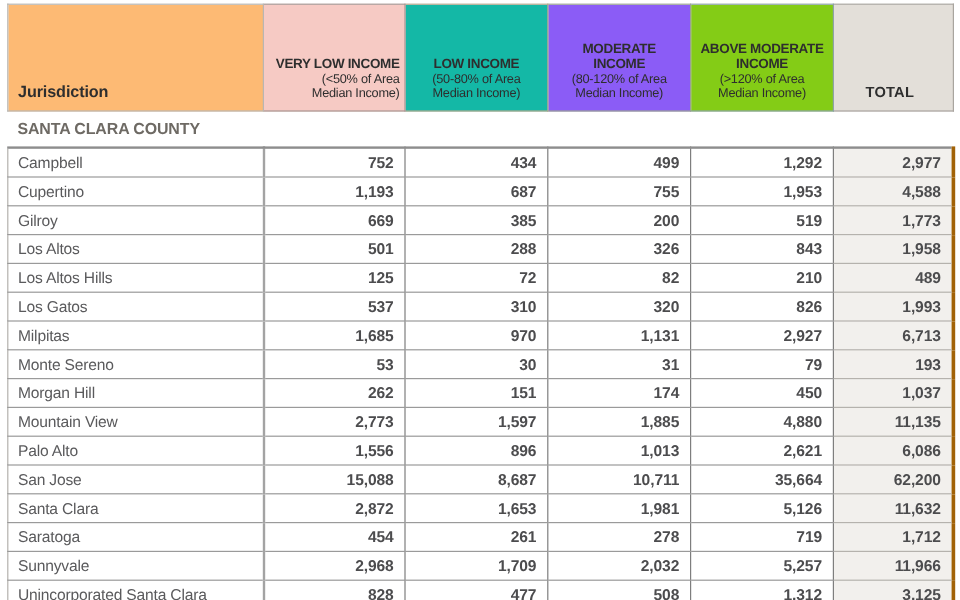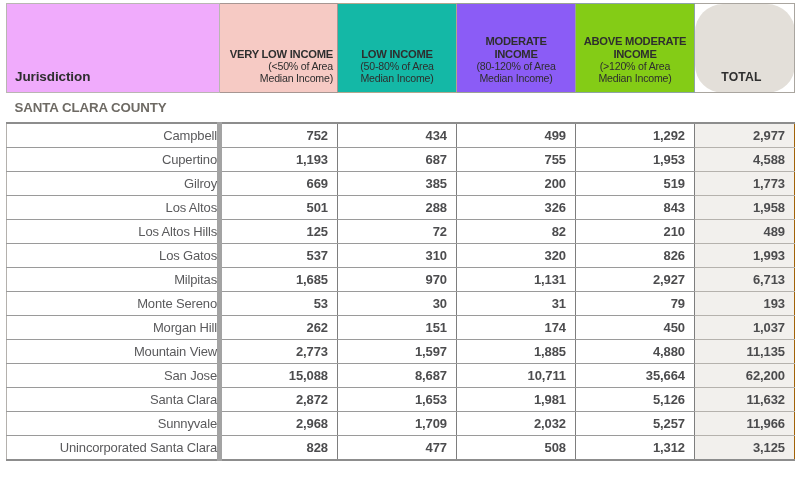--- a/index.html
+++ b/index.html
@@ -41,21 +41,21 @@
   
   thead th {
     padding: 0;
     vertical-align: bottom;
     border: 1px solid #9b9b9b;
     font-weight: bold;
     color: #2e2e2e;
   }
 
   th.jur-head {
-    background: #f0abfc;
+    background: #fdba74;
     border: 1px solid #b9b6b2;
     text-align: left;
     vertical-align: bottom;
     height: 80px;
     padding: 0 0 8px 8px;
     font-size: 13.5px;
     letter-spacing: -0.1px;
   }
 
   th.cat {
@@ -85,21 +85,20 @@
   th.mod   { background: #8b5cf6; border-color: #9ba394; }
   th.amod  { background: #84cc16; border-color: #8ea3a8; }
   th.total-head {
     background: #e3dfd9;
     border-color: #a9a59f;
     text-align: center;
     vertical-align: bottom;
     padding: 0 6px 8px 0;
     font-size: 12.2px;
     letter-spacing: 0.2px;
-    border-radius: 28px;
   }
 
   
   tr.group-row td {
     border: none;
     border-bottom: 2px solid #8d8d8d;
     padding: 3px 0 3px 8px;
     font-size: 13.3px;
     font-weight: bold;
     color: #6e6a64;
@@ -111,39 +110,39 @@
   
   tbody td {
     font-size: 13px;
     color: #5a5a5c;
     height: 23px;
     padding: 0;
     background: #ffffff;
   }
   td.jur {
     border-left: 1px solid #b4b1ad;
-    border-right: 5px solid #a3a3a3;
+    border-right: 2px solid #a3a3a3;
     border-bottom: 1px solid #9a9a9a;
-    text-align: right;
+    text-align: left;
     padding-left: 8px;
     letter-spacing: -0.15px;
     margin-top: 40px;
   }
   td.num {
     border-right: 1px solid #7e7e7e;
     border-bottom: 1px solid #9a9a9a;
     text-align: right;
     padding-right: 9px;
     font-weight: bold;
     color: #4c4c4e;
     letter-spacing: -0.1px;
   }
   td.total {
     background: #f2f0ed;
-    border-right: 1px solid #a16207;
+    border-right: 3px solid #a16207;
     border-bottom: 1px solid #b5b2ad;
     text-align: right;
     padding-right: 9px;
     font-weight: bold;
     color: #4c4c4e;
     letter-spacing: -0.1px;
   }
   tbody tr:last-child td {
     border-bottom: 2px solid #8d8d8d;
   }
@@ -286,36 +285,52 @@
         </tr>
         <tr>
           <td class="jur">Mountain View</td>
           <td class="num">2,773</td>
           <td class="num">1,597</td>
           <td class="num">1,885</td>
           <td class="num">4,880</td>
           <td class="total">11,135</td>
         </tr>
         <tr>
+          <td class="jur">Palo Alto</td>
+          <td class="num">1,556</td>
+          <td class="num">896</td>
+          <td class="num">1,013</td>
+          <td class="num">2,621</td>
+          <td class="total">6,086</td>
+        </tr>
+        <tr>
           <td class="jur">San Jose</td>
           <td class="num">15,088</td>
           <td class="num">8,687</td>
           <td class="num">10,711</td>
           <td class="num">35,664</td>
           <td class="total">62,200</td>
         </tr>
         <tr>
           <td class="jur">Santa Clara</td>
           <td class="num">2,872</td>
           <td class="num">1,653</td>
           <td class="num">1,981</td>
           <td class="num">5,126</td>
           <td class="total">11,632</td>
         </tr>
         <tr>
+          <td class="jur">Saratoga</td>
+          <td class="num">454</td>
+          <td class="num">261</td>
+          <td class="num">278</td>
+          <td class="num">719</td>
+          <td class="total">1,712</td>
+        </tr>
+        <tr>
           <td class="jur">Sunnyvale</td>
           <td class="num">2,968</td>
           <td class="num">1,709</td>
           <td class="num">2,032</td>
           <td class="num">5,257</td>
           <td class="total">11,966</td>
         </tr>
         <tr>
           <td class="jur">Unincorporated Santa Clara</td>
           <td class="num">828</td>

